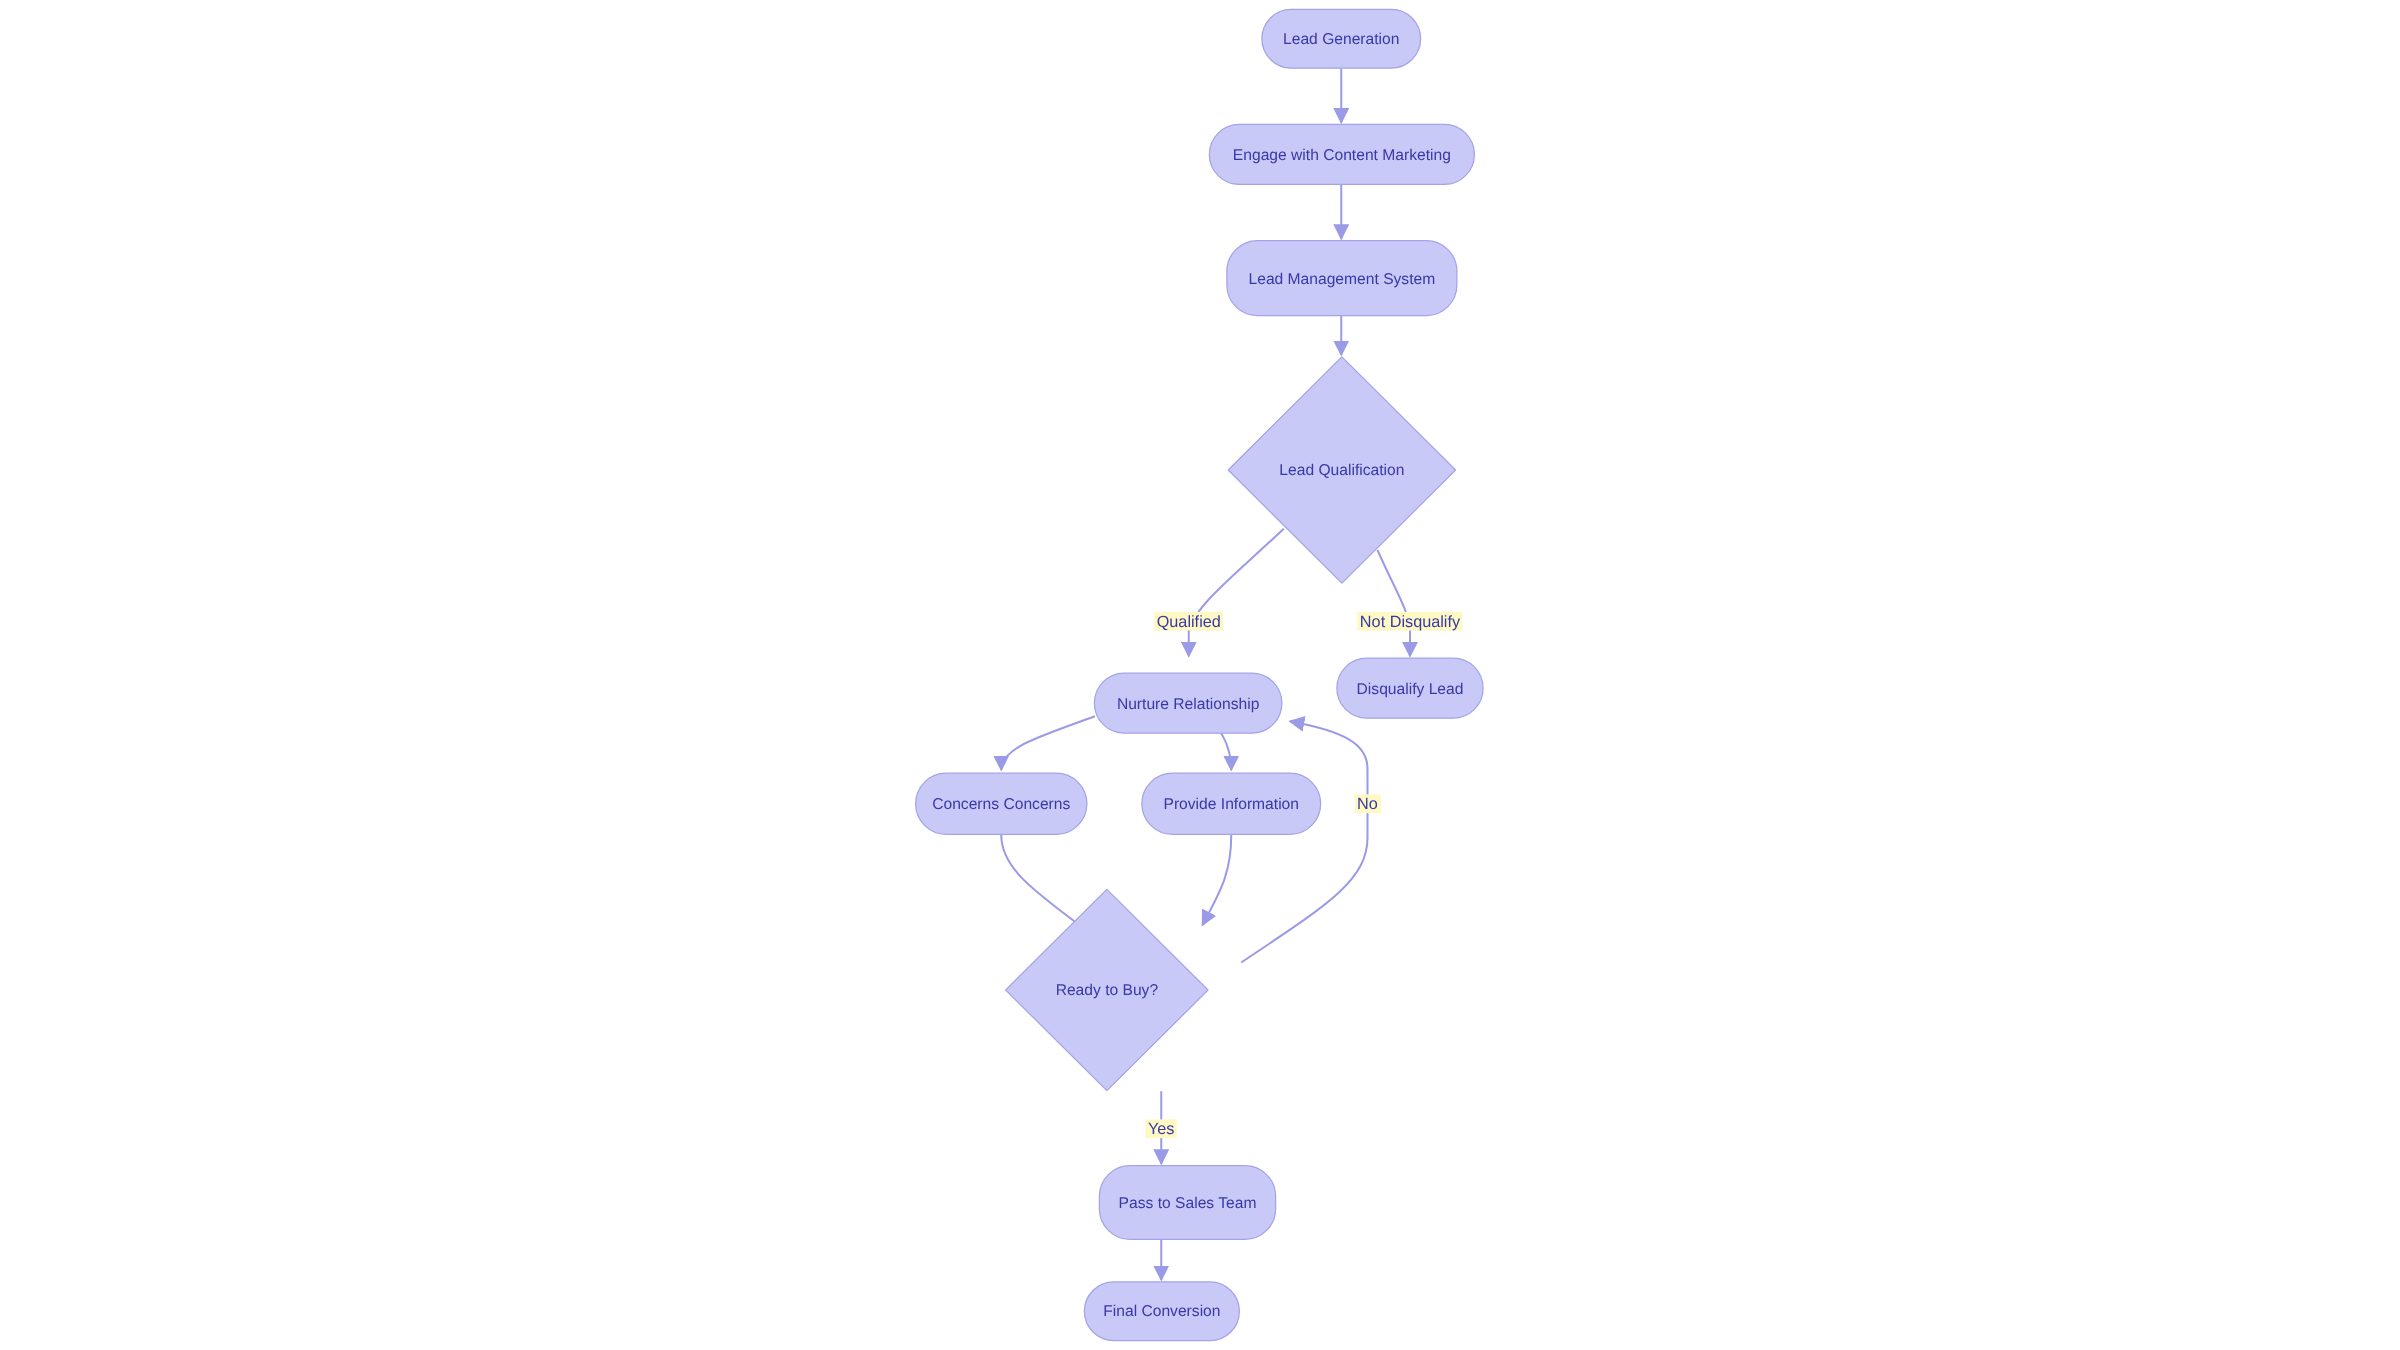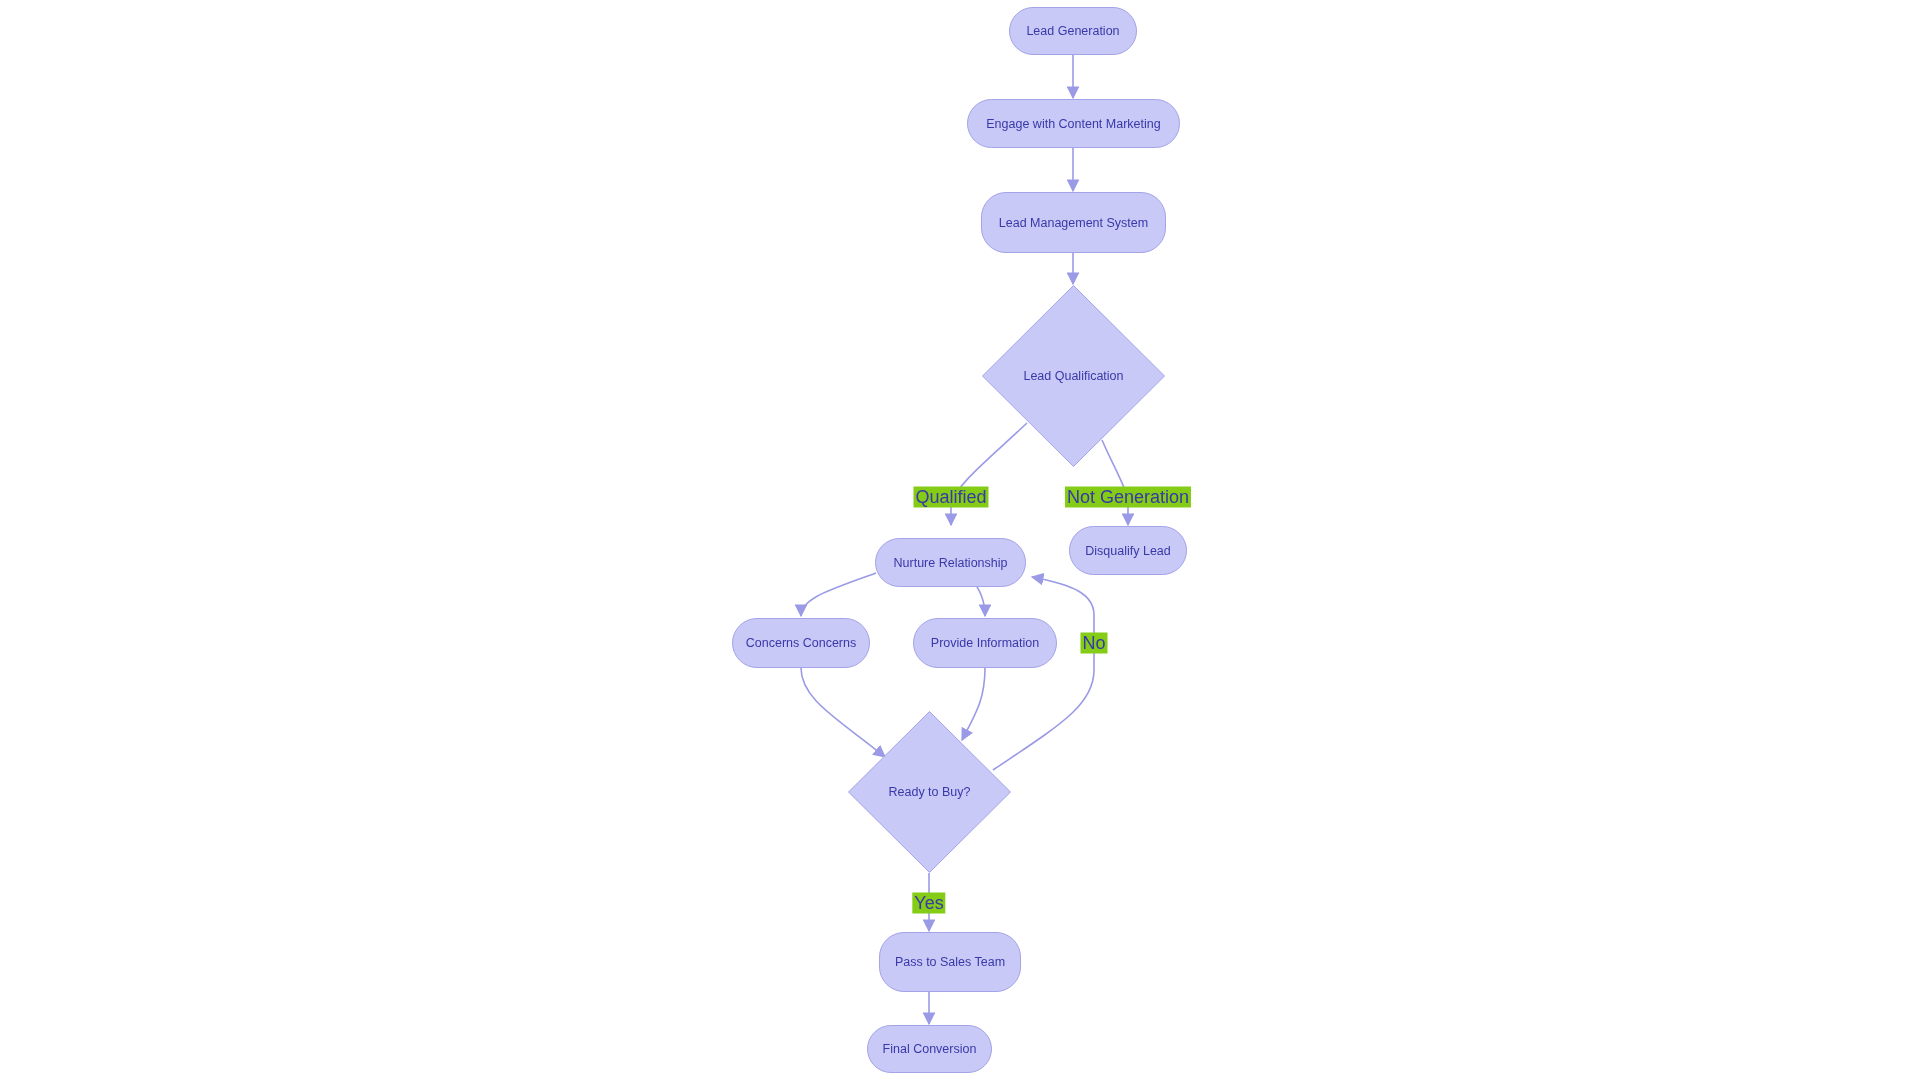--- a/index.html
+++ b/index.html
@@ -2,21 +2,21 @@
 <html><head>
   <meta charset="utf-8">
   <style>
     html, body { margin:0; padding:0; background:#ffffff; }
     body { width:1920px; height:1080px; position:relative; overflow:hidden; font-family:"Liberation Sans", sans-serif; }
     #canvas { position:absolute; left:0; top:0; width:1920px; height:1080px; }
     .node { position:absolute; box-sizing:border-box; display:flex; align-items:center; justify-content:center; background:#C9C9F8; border:1px solid #A3A3E8; border-radius:25px; color:#3838A8; font-size:12.5px; white-space:nowrap; }
     .diamond-wrap { position:absolute; }
     .diamond-wrap svg { position:absolute; left:0; top:0; }
     .diamond-label { position:absolute; left:0; top:0; width:100%; height:100%; display:flex; align-items:center; justify-content:center; color:#3838A8; font-size:12.5px; white-space:nowrap; }
-    .edge-label { position:absolute; transform:translate(-50%,-50%); background:#84cc16; color:#3838A8; font-size:18px; padding:0 2px; white-space:nowrap; }
+    .edge-label { position:absolute; transform:translate(-50%,-50%); background:#fef9c3; color:#3838A8; font-size:13px; padding:0 2px; white-space:nowrap; }
   </style>
 </head>
 <body>
 
 <div id="canvas">
   <svg width="1920" height="1080" style="position:absolute;left:0;top:0;">
     <defs>
       <marker id="arrow" viewBox="0 0 10 10" refX="9" refY="5" markerWidth="8" markerHeight="8" orient="auto-start-reverse">
         <path d="M0,0 L10,5 L0,10 z" fill="#9A9AE6"></path>
       </marker>
@@ -50,41 +50,41 @@
   </div>
 
   <div class="diamond-wrap" style="left:982px;top:285px;width:183px;height:182px;">
     <svg width="183" height="182">
       <polygon points="91.5,0.5 182.5,91 91.5,181.5 0.5,91" fill="#C9C9F8" stroke="#A3A3E8" stroke-width="1"></polygon>
     </svg>
     <div class="diamond-label">Lead Qualification</div>
   </div>
 
   <div class="edge-label" style="left:951px;top:497px;">Qualified</div>
-  <div class="edge-label" style="left:1128px;top:497px;">Not Generation</div>
+  <div class="edge-label" style="left:1128px;top:497px;">Not Disqualify</div>
 
   <div class="node" style="left:875px;top:526px;width:151px;height:49px;margin-top:12px;">
     <span>Nurture Relationship</span>
   </div>
 
   <div class="node" style="left:1069px;top:526px;width:118px;height:49px;">
     <span>Disqualify Lead</span>
   </div>
 
   <div class="node" style="left:732px;top:618px;width:138px;height:50px;">
     <span>Concerns Concerns</span>
   </div>
 
   <div class="node" style="left:913px;top:618px;width:144px;height:50px;">
     <span>Provide Information</span>
   </div>
 
   <div class="edge-label" style="left:1094px;top:643px;">No</div>
 
-  <div class="diamond-wrap" style="left:848px;top:711px;width:163px;height:162px;">
+  <div class="diamond-wrap" style="left:804px;top:711px;width:163px;height:162px;">
     <svg width="163" height="162">
       <polygon points="81.5,0.5 162.5,81 81.5,161.5 0.5,81" fill="#C9C9F8" stroke="#A3A3E8" stroke-width="1"></polygon>
     </svg>
     <div class="diamond-label">Ready to Buy?</div>
   </div>
 
   <div class="edge-label" style="left:929px;top:903px;">Yes</div>
 
   <div class="node" style="left:879px;top:932px;width:142px;height:60px;">
     <span>Pass to Sales Team</span>

